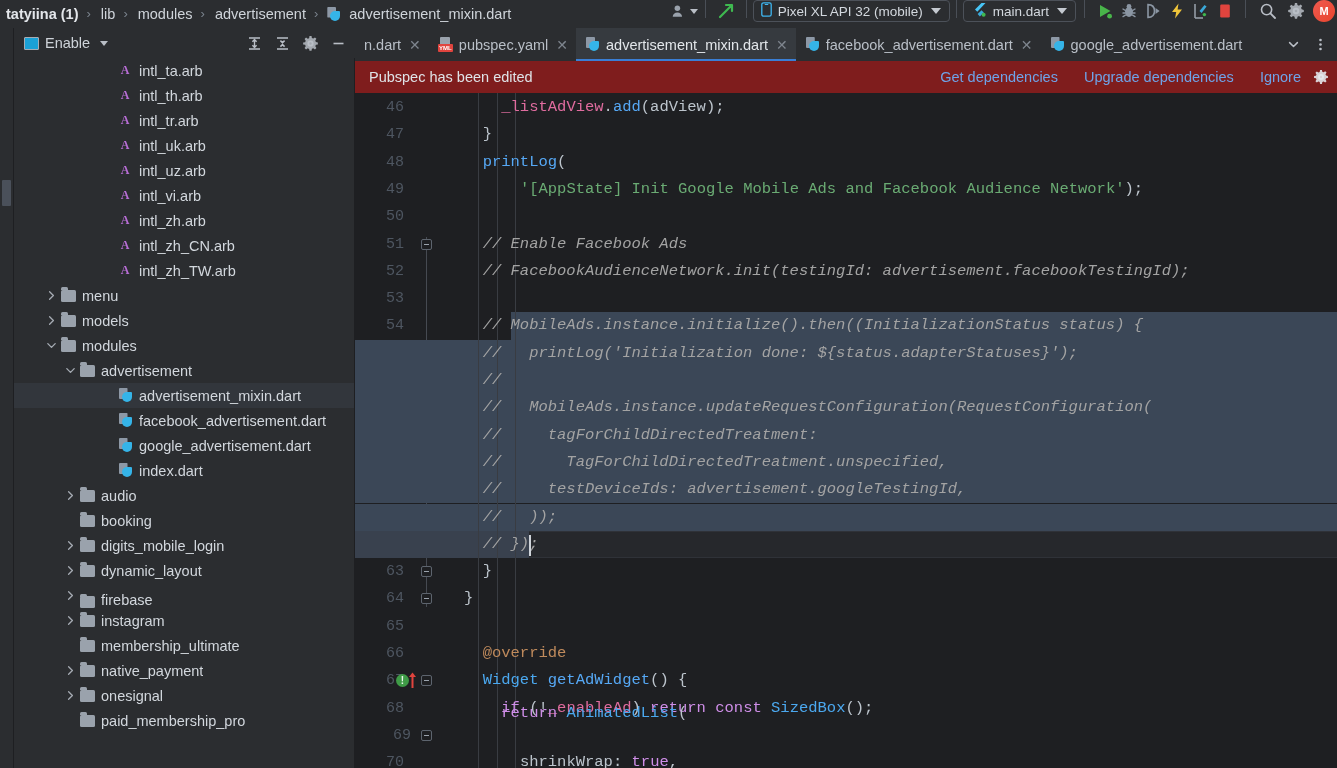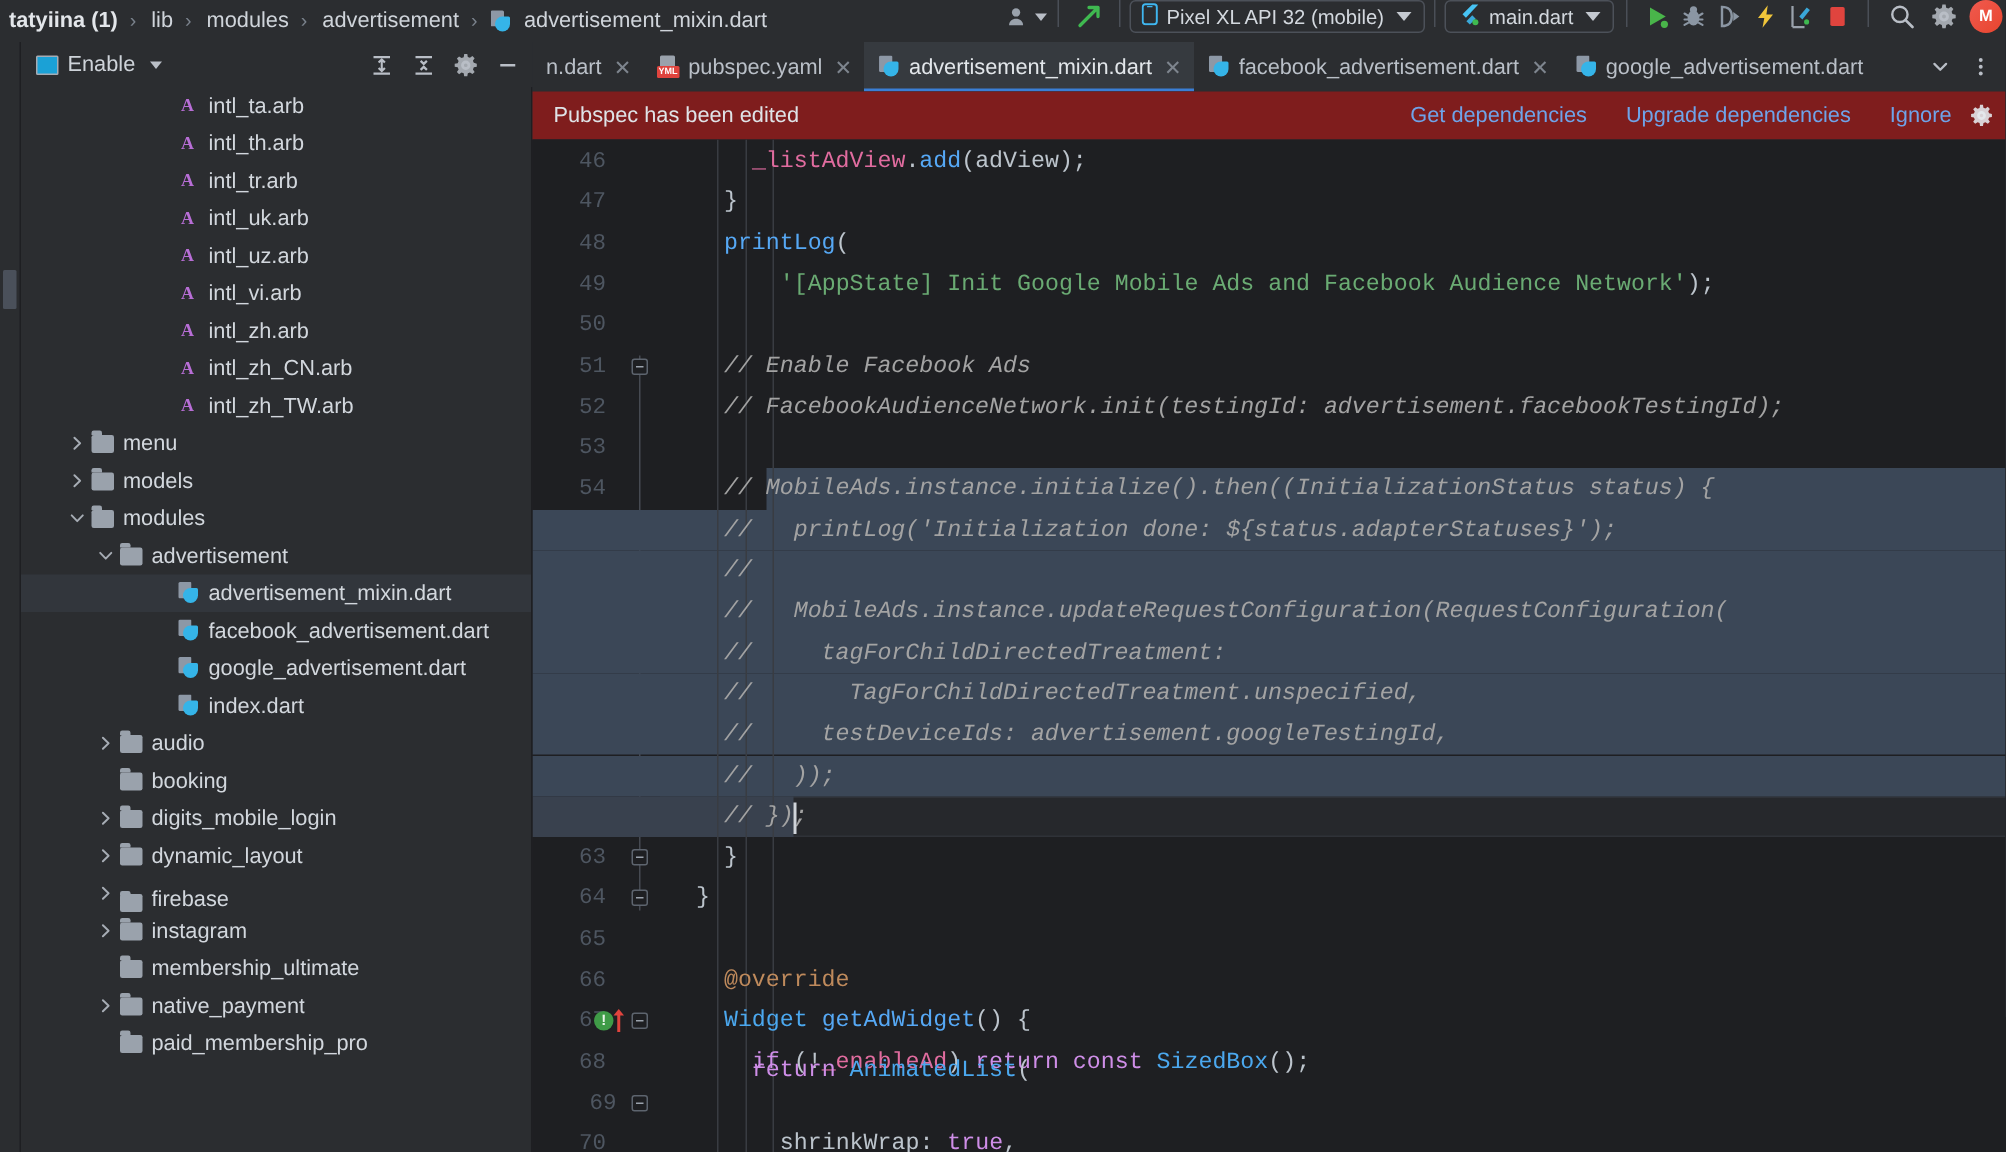--- a/index.html
+++ b/index.html
@@ -606,20 +606,31 @@
     <div class="trow" style="padding-left: 48px;">
       <span class="chev">
         <svg width="11" height="11" viewBox="0 0 11 11">
           <path d="M3.6 1.8 L7.4 5.5 L3.6 9.2" stroke="#a6acb4" stroke-width="1.3" fill="none" stroke-linecap="round" stroke-linejoin="round"></path>
         </svg>
       </span>
       <span class="ticon">
         <span class="folder"></span>
       </span>
       <span class="tlabel">native_payment</span>
+    </div>
+    <div class="trow" style="padding-left: 48px;">
+      <span class="chev">
+        <svg width="11" height="11" viewBox="0 0 11 11">
+          <path d="M3.6 1.8 L7.4 5.5 L3.6 9.2" stroke="#a6acb4" stroke-width="1.3" fill="none" stroke-linecap="round" stroke-linejoin="round"></path>
+        </svg>
+      </span>
+      <span class="ticon">
+        <span class="folder"></span>
+      </span>
+      <span class="tlabel">onesignal</span>
     </div>
     <div class="trow" style="padding-left: 48px;">
       <span class="chev"></span>
       <span class="ticon">
         <span class="folder"></span>
       </span>
       <span class="tlabel">paid_membership_pro</span>
     </div>
   </div>
 

